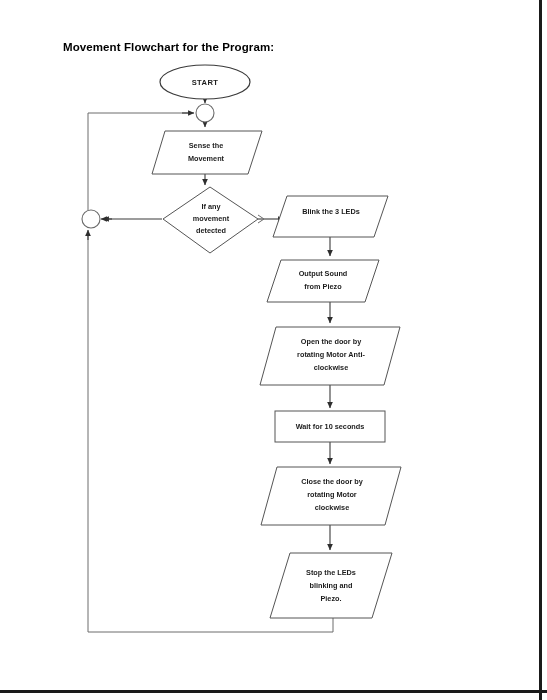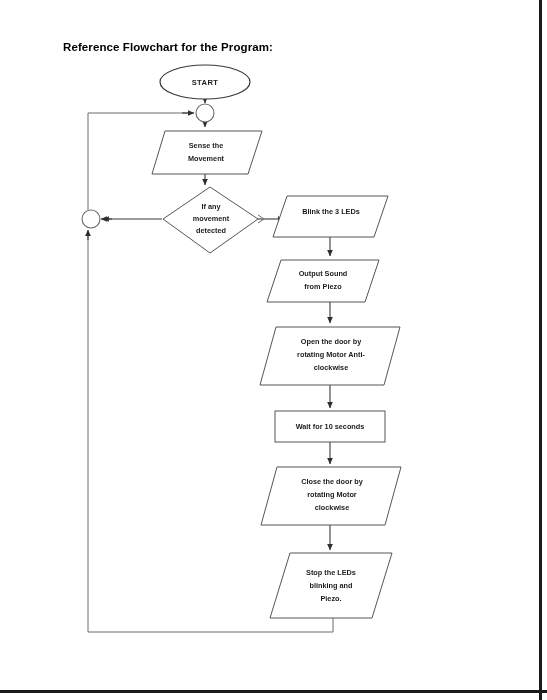--- a/index.html
+++ b/index.html
@@ -83,21 +83,21 @@
   .node-label.terminator-label {
     font-size: 7.6px;
     letter-spacing: 0.4px;
   }
 </style>
 </head>
 <body>
 
 <div id="page">
 
-  <div id="doc-title">Reference Flowchart for the Program:</div>
+  <div id="doc-title">Movement Flowchart for the Program:</div>
 
   <svg id="flow-svg" width="547" height="700" viewBox="0 0 547 700">
     <defs>
       <marker id="arrow" markerWidth="7" markerHeight="7" refX="5.4" refY="2.6" orient="auto" markerUnits="strokeWidth">
         <path d="M0,0 L5.6,2.6 L0,5.2 z" fill="#2e2e2e"></path>
       </marker>
       <marker id="arrow-open" markerWidth="8" markerHeight="8" refX="6.2" refY="3" orient="auto" markerUnits="strokeWidth">
         <path d="M0,0 L6.4,3 L0,6" fill="none" stroke="#3a3a3a" stroke-width="1"></path>
       </marker>
     </defs>

